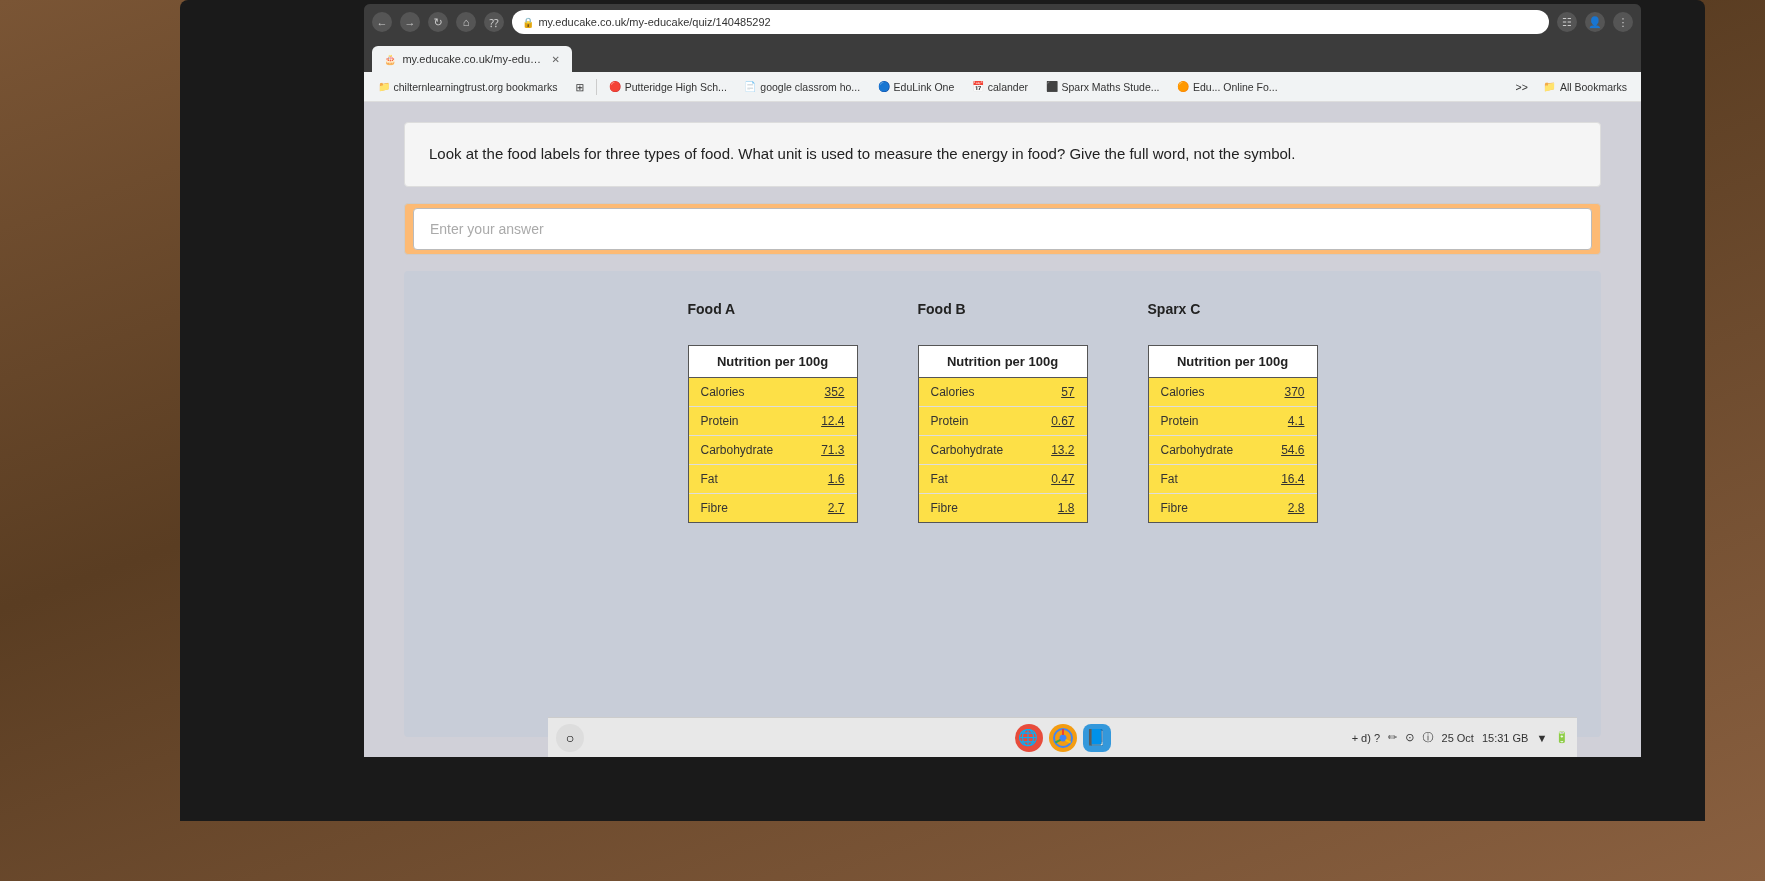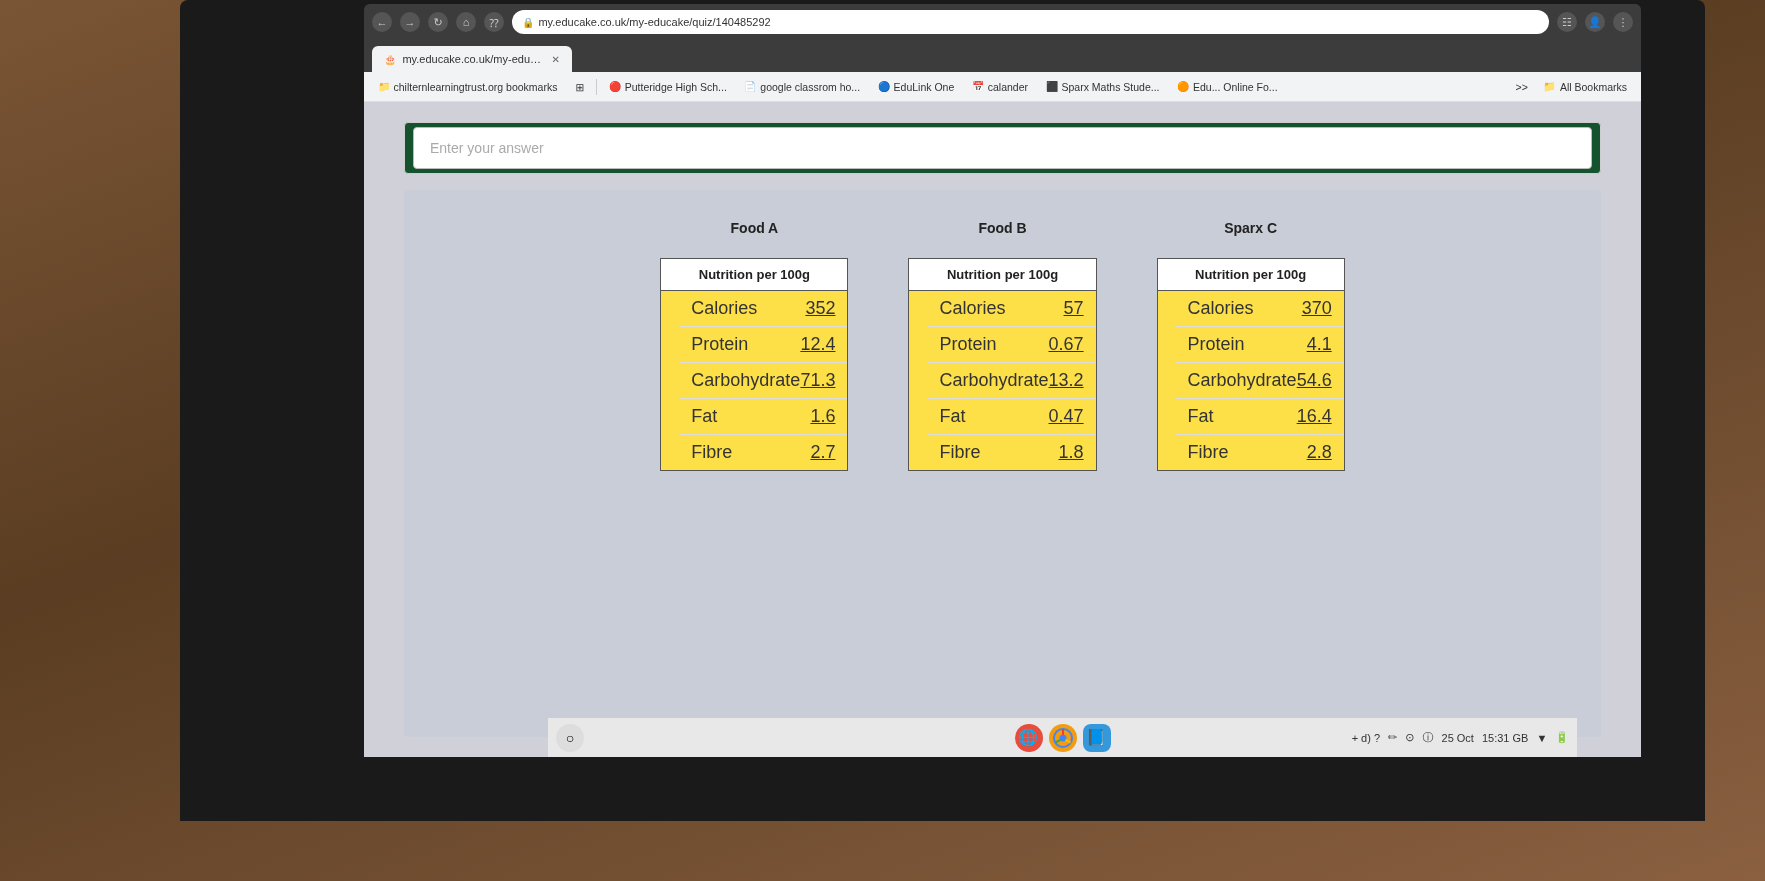--- a/index.html
+++ b/index.html
@@ -145,21 +145,21 @@
       border: 1px solid #ddd;
       border-radius: 4px;
       padding: 20px 24px;
       font-size: 15px;
       color: #222;
       line-height: 1.5;
     }
 
     
     .answer-input-container {
-      background: #14532d;
+      background: #fdba74;
       border: 1px solid #ccc;
       border-radius: 4px;
       padding: 4px 8px;
     }
 
     .answer-input {
       width: 100%;
       padding: 12px 16px;
       font-size: 14px;
       color: #999;
@@ -180,22 +180,21 @@
       padding: 30px 40px;
       display: flex;
       justify-content: center;
       gap: 60px;
       flex: 1;
     }
 
     .food-column {
       display: flex;
       flex-direction: column;
-      align-items: center;
-      gap: 16px;
+      gap: 22px;
     }
 
     .food-title {
       font-size: 14px;
       font-weight: bold;
       color: #222;
       margin-bottom: 6px;
     }
 
     .nutrition-table {
@@ -211,24 +210,23 @@
       font-weight: bold;
       color: #222;
       border-bottom: 1.5px solid #555;
       text-align: center;
     }
 
     .nutrition-row {
       display: flex;
       justify-content: space-between;
       padding: 7px 12px;
-      font-size: 18px;
+      font-size: 12px;
       color: #222;
       border-bottom: 0.5px solid #ddd;
-      margin-left: 18px;
     }
 
     .nutrition-row:last-child {
       border-bottom: none;
     }
 
     .nutrient-name {
       color: #333;
     }
 
@@ -393,20 +391,23 @@
           <span class="bookmark-item">&gt;&gt;</span>
           <span class="bookmark-item">
             <span>📁</span>
             <span>All Bookmarks</span>
           </span>
         </div>
       </div>
 
       <div class="page-content">
 
+        <div class="question-box">
+          <span>Look at the food labels for three types of food. What unit is used to measure the energy in food? Give the full word, not the symbol.</span>
+        </div>
 
         <div class="answer-input-container">
           <input class="answer-input" type="text" placeholder="Enter your answer" style="">
         </div>
 
         <div class="food-tables-section">
 
           <div class="food-column">
             <div class="food-title">Food A</div>
             <div class="nutrition-table">

